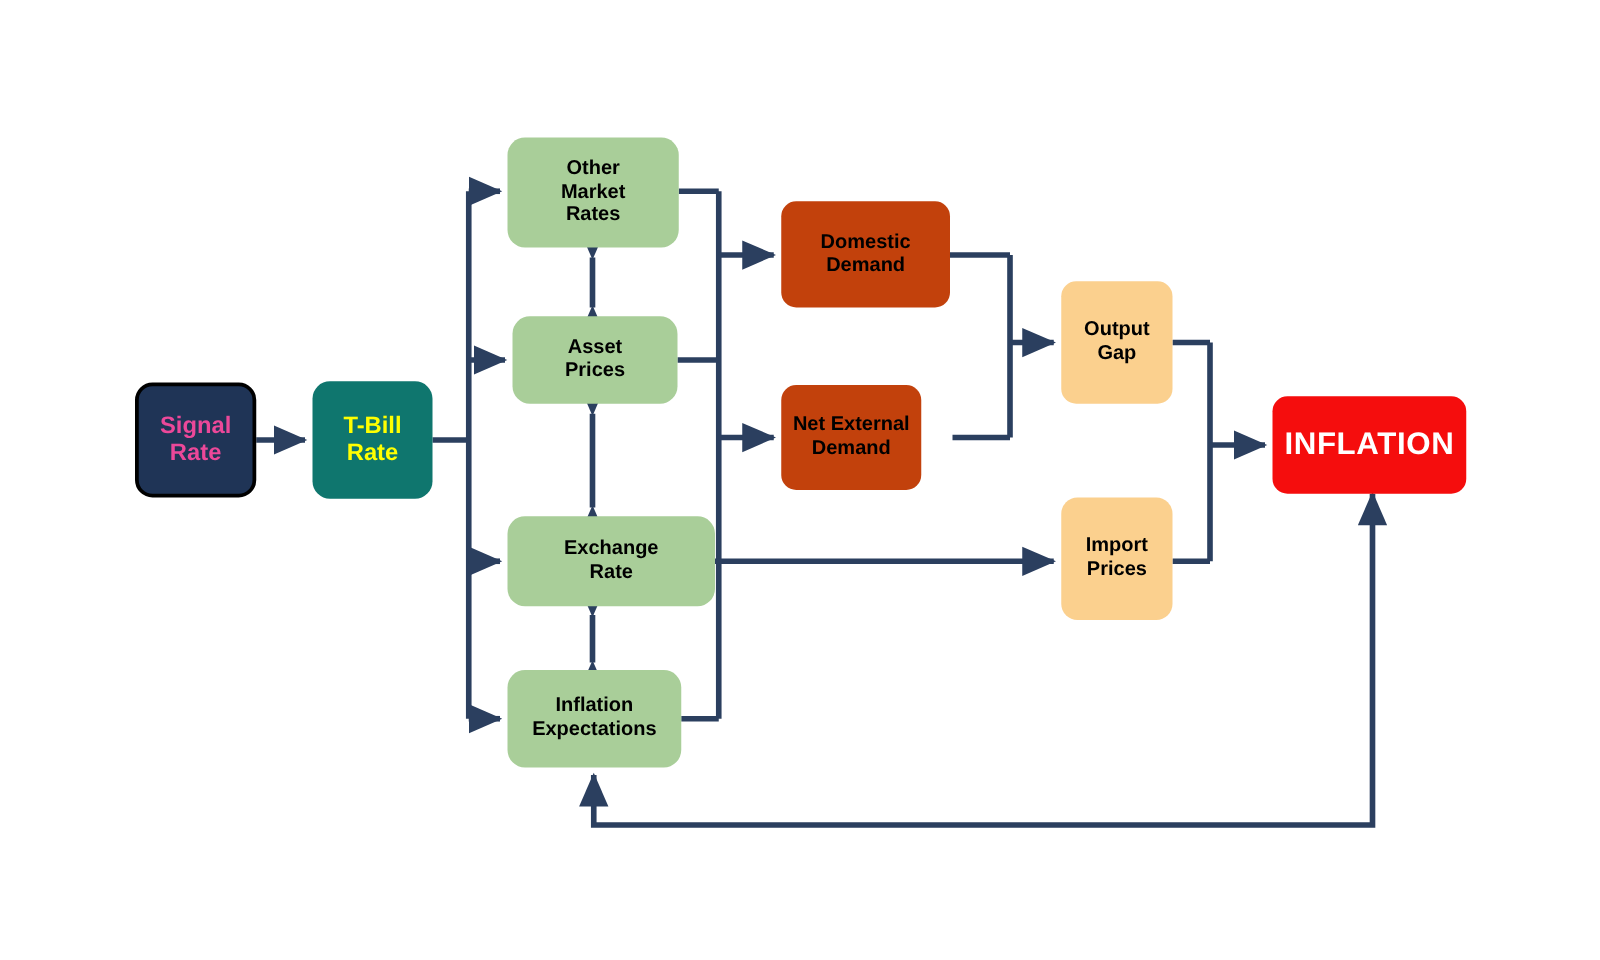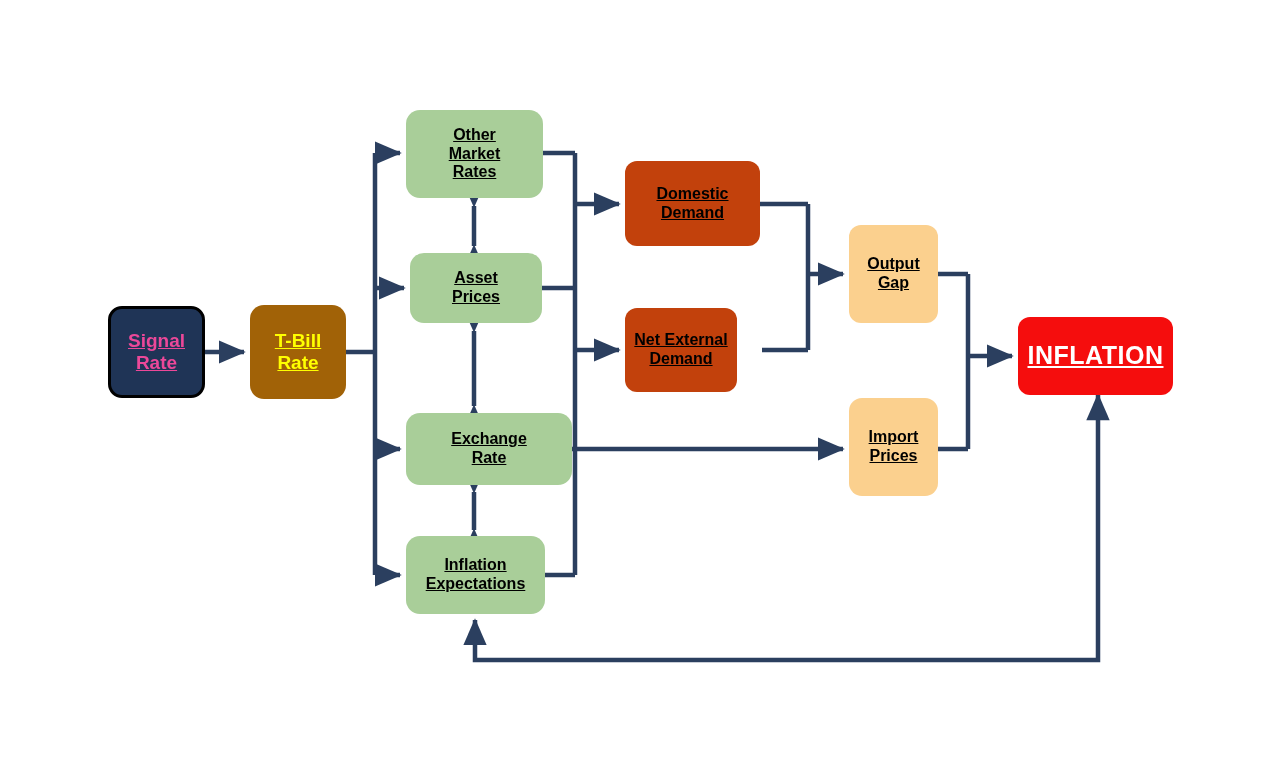--- a/index.html
+++ b/index.html
@@ -21,31 +21,30 @@
     position: absolute;
     display: flex;
     align-items: center;
     justify-content: center;
     text-align: center;
     box-sizing: border-box;
     font-weight: bold;
     line-height: 1.18;
     z-index: 3;
     white-space: pre-line;
-    text-decoration: underline;
   }
   .node-signal {
     background: #1f3456;
     color: #ec4899;
     border: 3px solid #000000;
     border-radius: 14px;
     font-size: 19px;
   }
   .node-tbill {
-    background: #a16207;
+    background: #0f766e;
     color: #ffff00;
     border-radius: 14px;
     font-size: 19px;
   }
   .node-green {
     background: #a9ce99;
     border-radius: 14px;
     color: #000000;
     font-size: 16px;
   }

